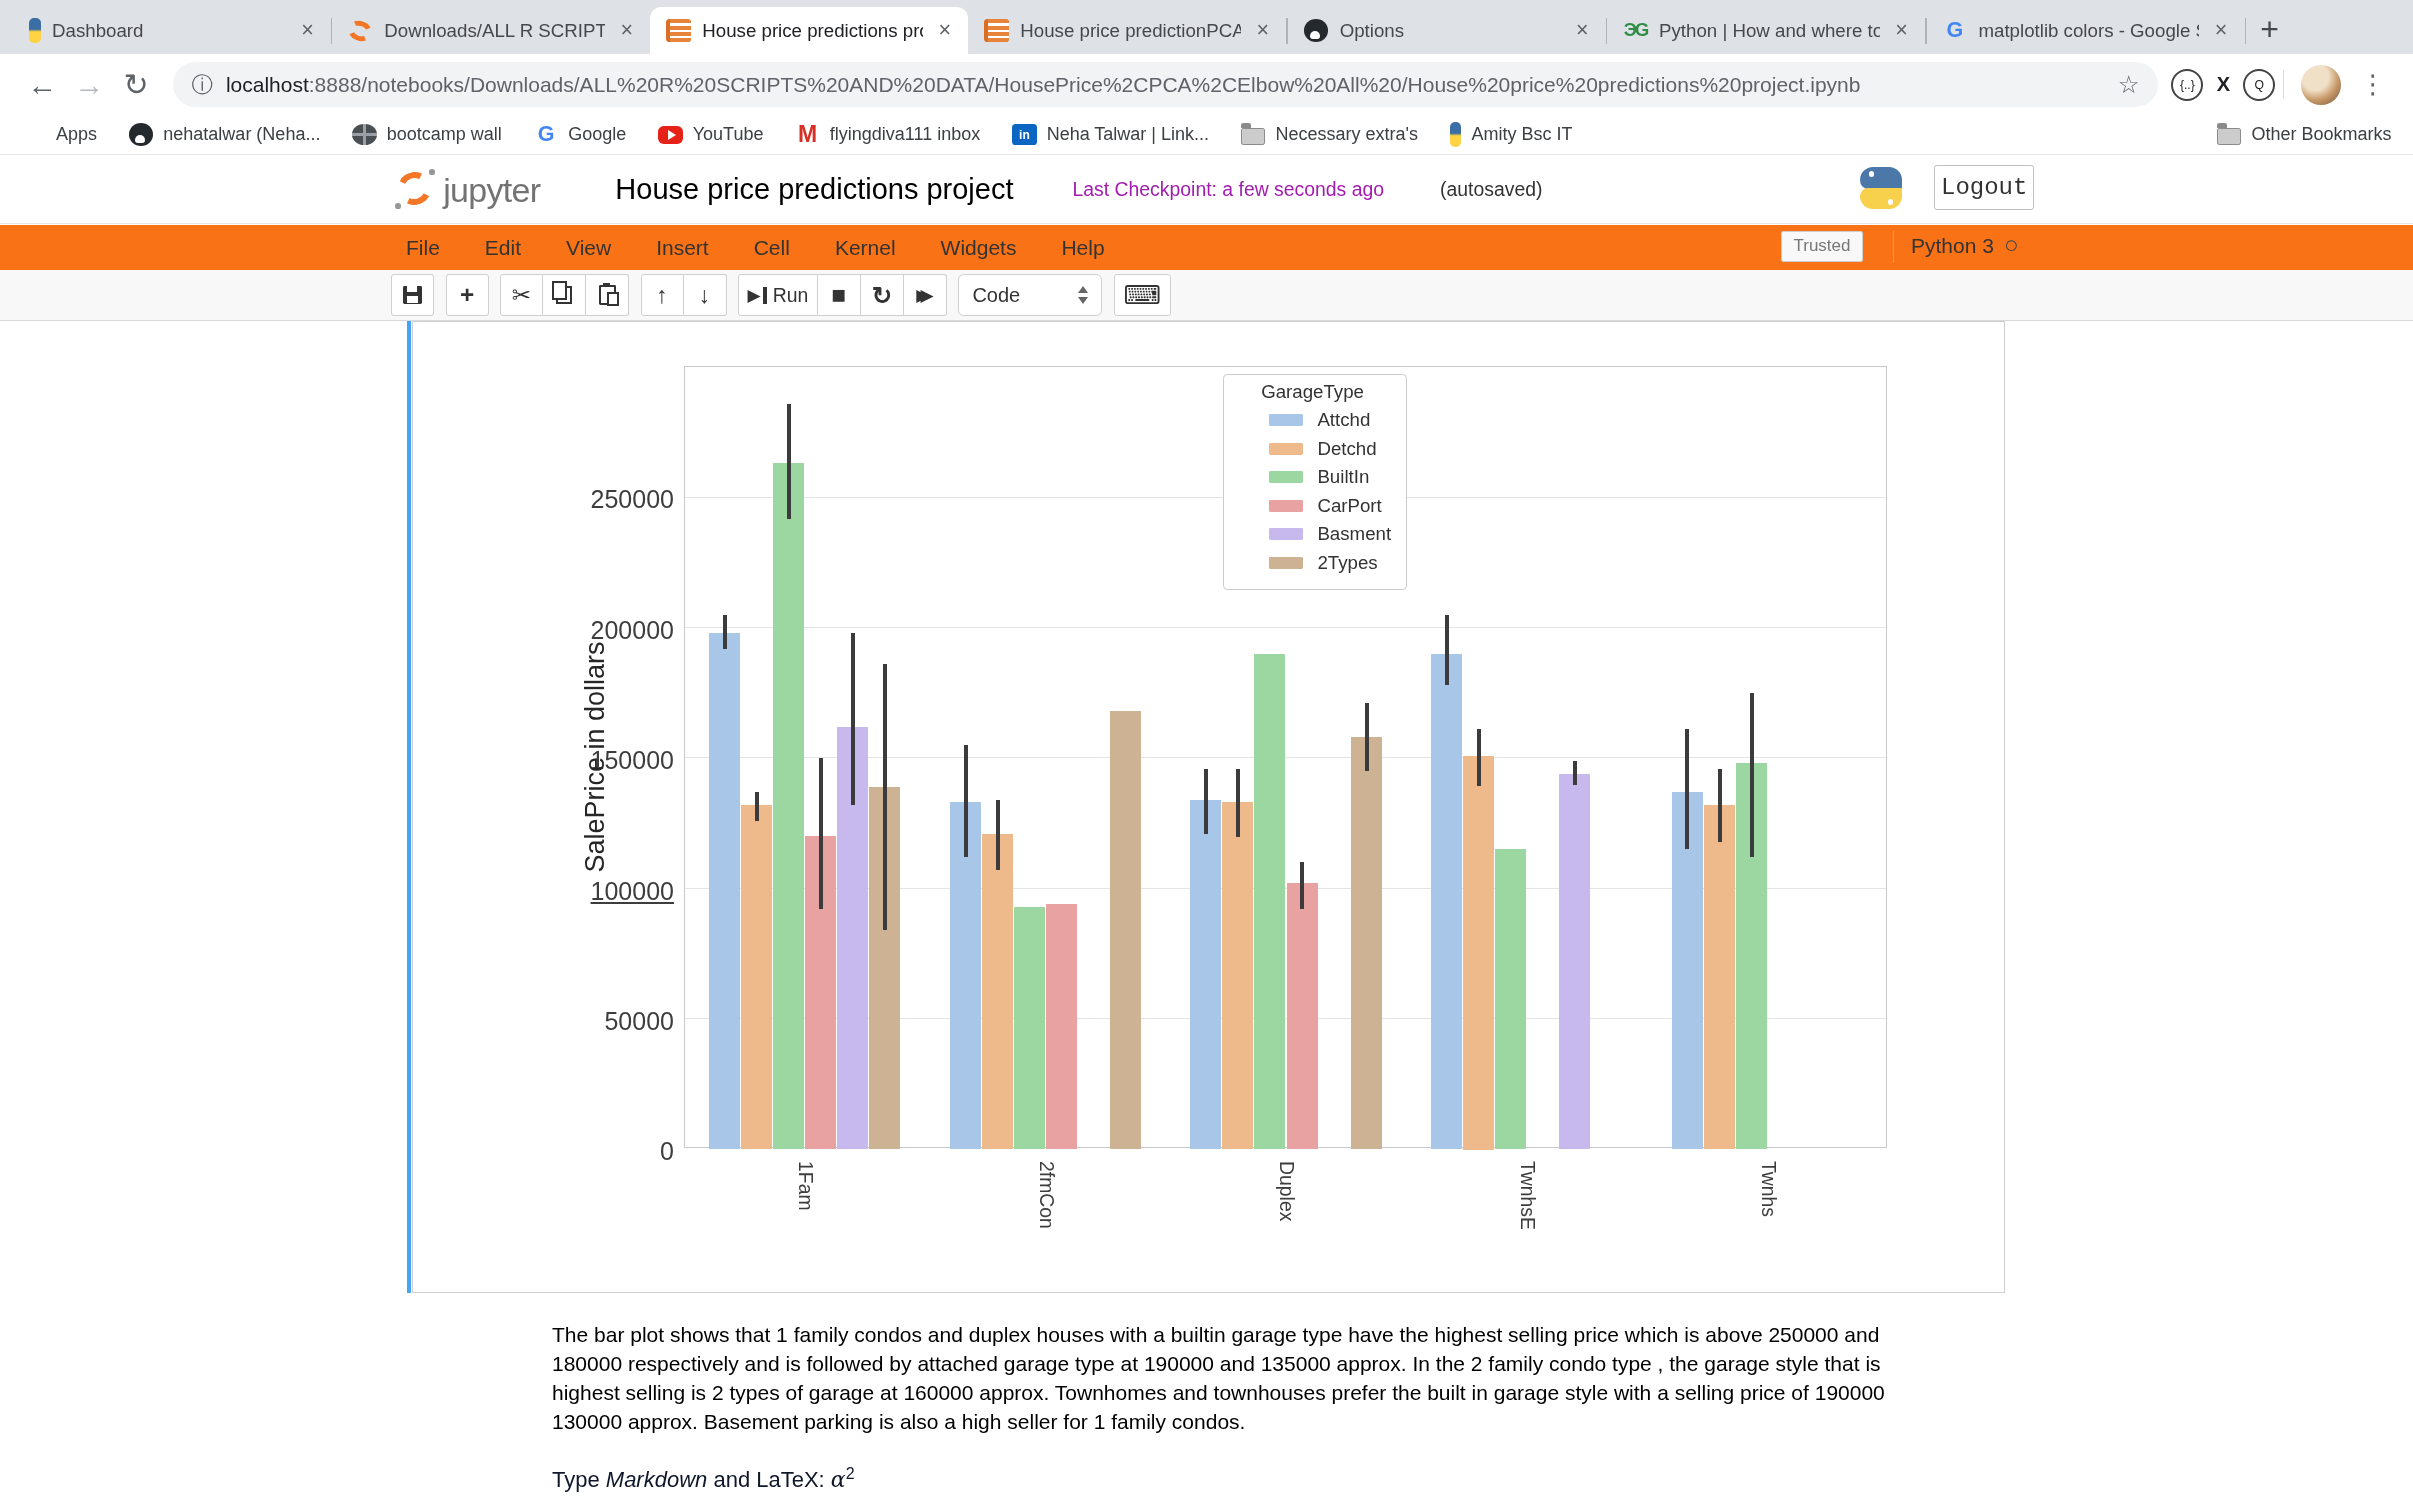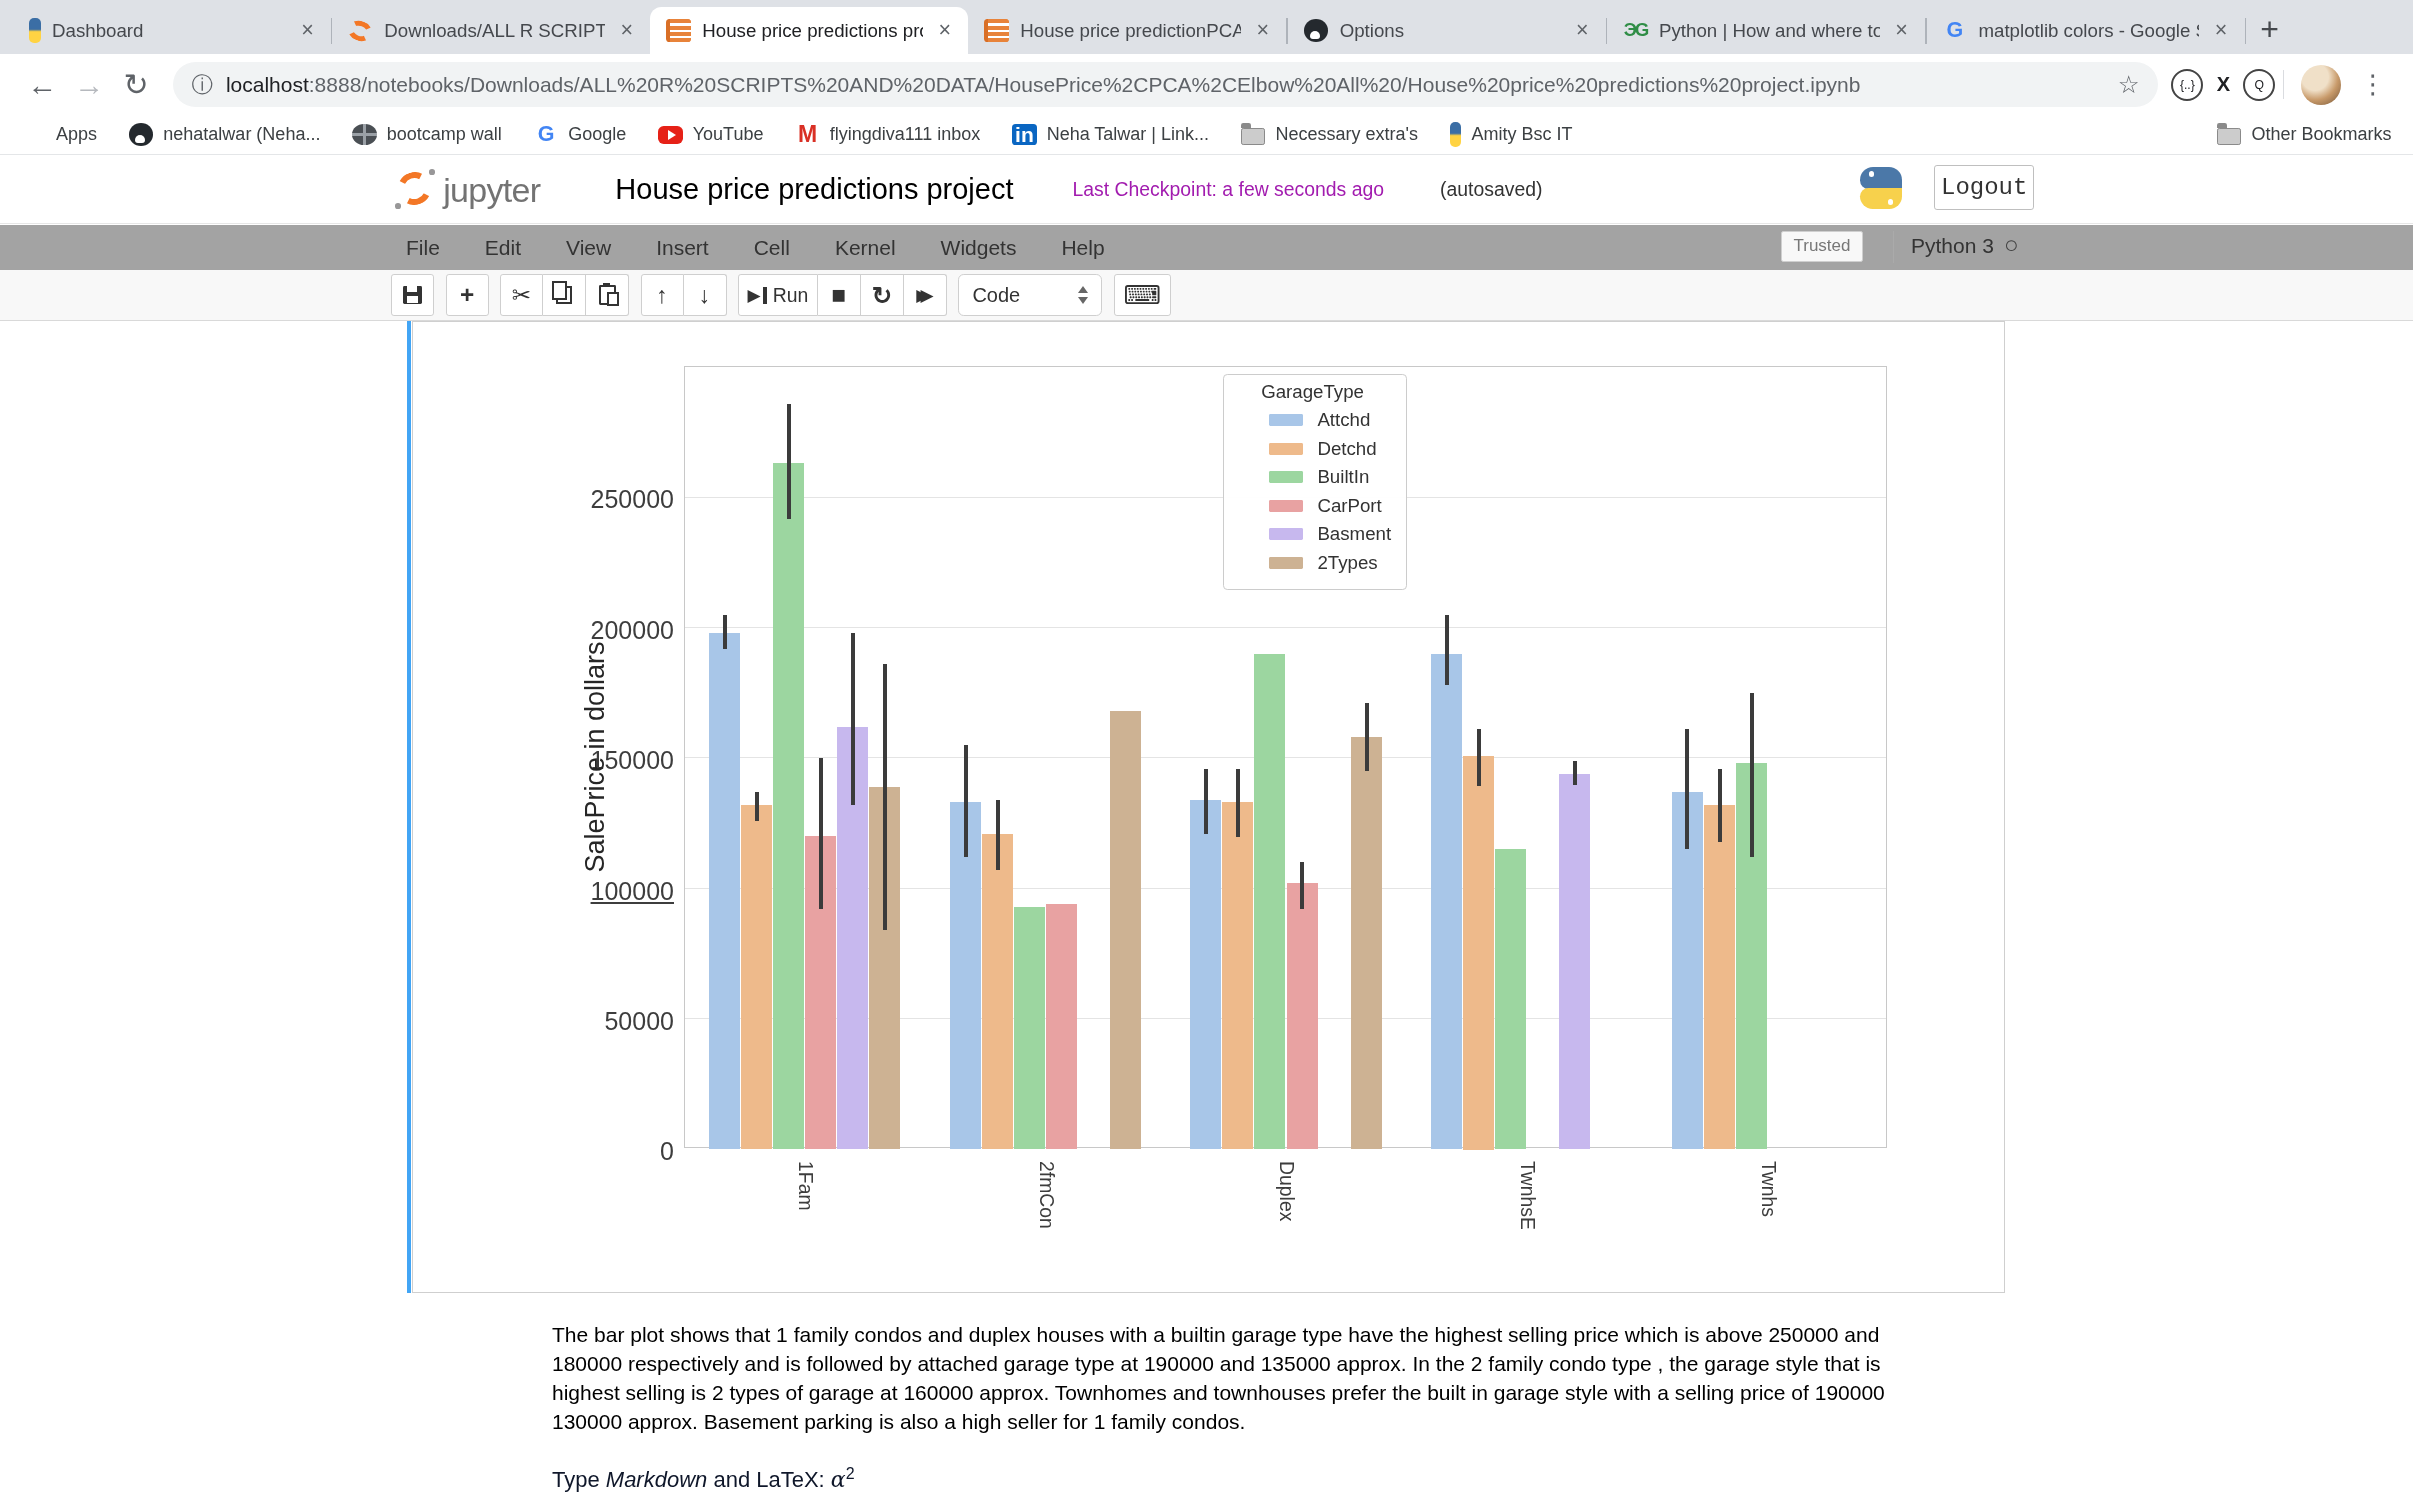--- a/index.html
+++ b/index.html
@@ -35,21 +35,21 @@
   .fav.google { font-weight:bold; font-size:21.5px; color:#4285f4; }
   .fav.globe { background:#4a4f54; border-radius:50%; width:21.5px; height:21.5px;
                background-image:linear-gradient(90deg,transparent 45%,#9aa0a6 45% 55%,transparent 55%),
                                 linear-gradient(0deg,transparent 45%,#9aa0a6 45% 55%,transparent 55%); }
   .fav.youtube { background:#e62117; border-radius:5.7px; width:24.4px; height:18px; position:relative; }
   .fav.youtube::after { content:""; position:absolute; left:9.3px; top:4.3px;
                         border-left:8px solid #fff; border-top:5px solid transparent;
                         border-bottom:5px solid transparent; }
   .fav.gmail { color:#d93025; font-weight:bold; font-size:23px; }
   .fav.linkedin { background:#0a66c2; border-radius:3.6px; color:#fff; font-weight:bold;
-                  font-size:21px; width:21.5px; height:21.5px; }
+                  font-size:12px; width:21.5px; height:21.5px; }
   .fav.folder { position:relative; width:23px; height:17px; background:#ccc;
                 border:1.4px solid #8a8a8a; border-radius:2.2px; margin-top:4.3px; }
   .fav.folder::before { content:""; position:absolute; left:-1.4px; top:-5.7px; width:10px; height:4.3px;
                         background:#8a8a8a; border-radius:2.2px 2.2px 0 0; }
   .fav.apps { width:21.5px; height:21.5px; display:grid; grid-template-columns:5.7px 5.7px 5.7px;
               grid-template-rows:5.7px 5.7px 5.7px; gap:1.4px; }
   .fav.apps i { border-radius:1.4px; }
 
   
   .navbar { position:absolute; left:0; top:54px; width:2413px; height:61px; background:#fff;
@@ -96,21 +96,21 @@
                border-radius:13px 13px 0 8.6px; }
   .pylogo .y { position:absolute; left:0; bottom:0; width:42px; height:21.5px; background:#f7d14c;
                border-radius:8.6px 0 13px 13px; }
   .pylogo .d1 { position:absolute; left:8.6px; top:4.3px; width:5.7px; height:5.7px; background:#fff; border-radius:50%; z-index:2;}
   .pylogo .d2 { position:absolute; right:8.6px; bottom:4.3px; width:5.7px; height:5.7px; background:#fff; border-radius:50%; z-index:2;}
   .logout { position:absolute; left:1934px; top:165px; height:45px; padding:0 6px; background:#fff;
             border:0.7px solid #bfbfbf; border-radius:2.9px; font-size:24px; color:#333;
             font-family:Liberation Mono, monospace; }
 
   
-  .menurow { position:absolute; left:0; top:225px; width:2413px; height:45px; background:#a3a3a3;
+  .menurow { position:absolute; left:0; top:225px; width:2413px; height:45px; background:#f97316;
              display:flex; align-items:center; padding-left:406px; gap:45px; }
   .mitem { font-size:21px; color:#333; }
   .trusted { position:absolute; left:1781px; top:231px; border:0.7px solid #cfcfcf; border-radius:2.2px;
              padding:4.3px 11.5px; font-size:17px; color:#777; background:#f8f8f8; }
   .ksep { position:absolute; left:1893px; top:231px; width:1.4px; height:32px; background:#aaa; }
   .kname { position:absolute; left:1911px; top:234px; font-size:21px; color:#333; }
   .kcirc { position:absolute; left:2004px; top:231px; font-size:24.4px; color:#444; }
   .toolbar { position:absolute; left:0; top:270px; width:2413px; height:51px; background:#f8f8f8;
              border-bottom:0.7px solid #d9d9d9; display:flex; align-items:center; padding-left:391px; gap:11.5px; }
   .tgroup { display:flex; }

